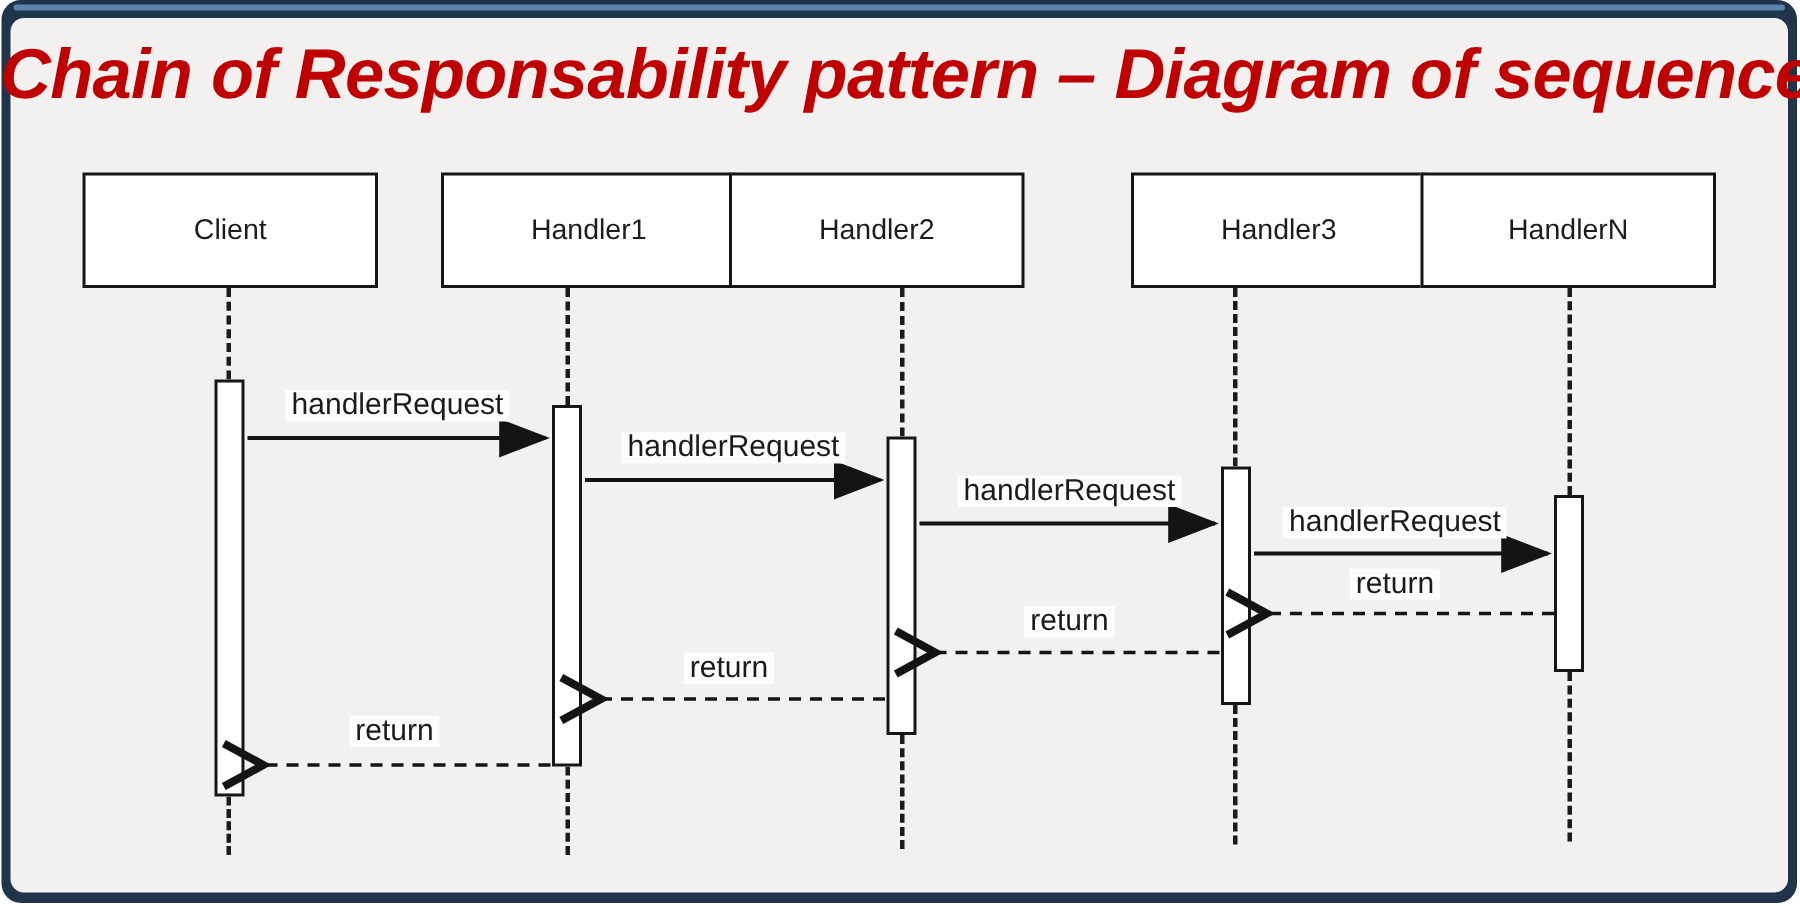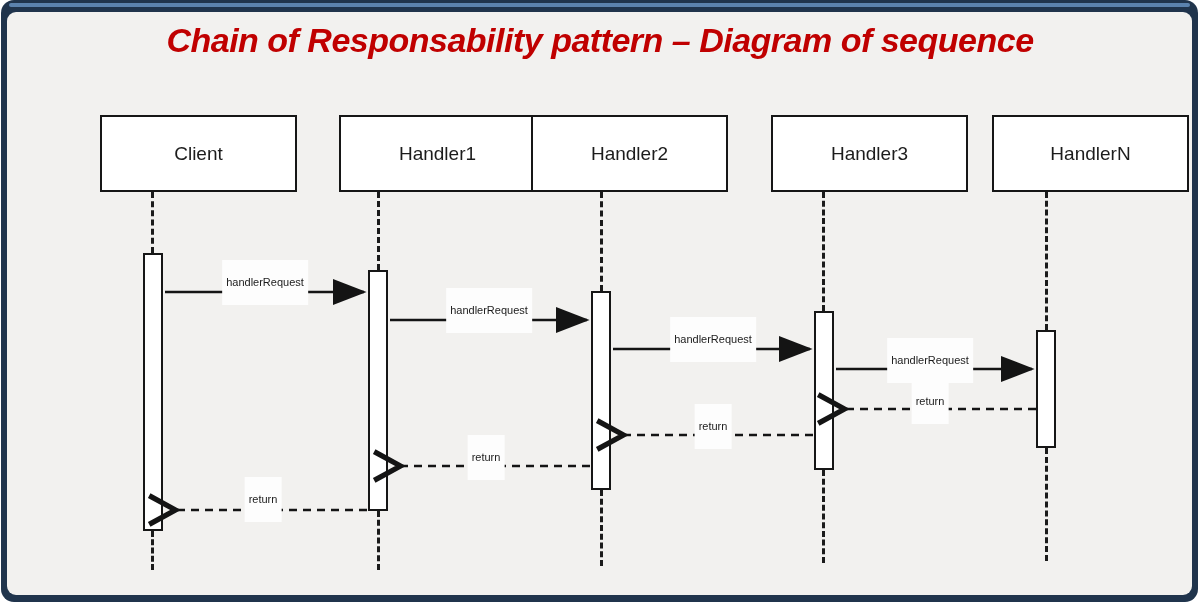--- a/index.html
+++ b/index.html
@@ -18,50 +18,50 @@
     background:#5b82ad;border-radius:2px;
   }
   .canvas{
     position:absolute;left:6px;right:6px;top:12px;bottom:7px;
     background:#f2f1ef;border-radius:9px;
   }
   
   .title{
     position:absolute;left:0;top:21px;width:1200px;
     text-align:center;
-    font-size:34px;font-weight:bold;font-style:italic;
+    font-size:47px;font-weight:bold;font-style:italic;
     letter-spacing:-0.5px;
     color:#c00000;
     white-space:nowrap;
   }
   
   .actor{
     position:absolute;top:115px;width:197px;height:77px;
     box-sizing:border-box;
     background:#ffffff;border:2px solid #161616;
     display:flex;align-items:center;justify-content:center;
-    font-size:19px;color:#1c1c1c;margin-left:45px;
+    font-size:19px;color:#1c1c1c;
   }
   
   .lifeline{
     position:absolute;width:0;
     border-left:3px dashed #1b1b1b;
   }
   
   .bar{
     position:absolute;box-sizing:border-box;width:20px;
     background:#ffffff;border:2.5px solid #161616;
   }
   
   .arrows{position:absolute;left:0;top:0;pointer-events:none;}
   
   .msg{
     position:absolute;transform:translateX(-50%);
-    background:#fdfdfd;padding:12px 4px;line-height:21px;
-    font-size:11px;color:#1b1b1b;white-space:nowrap;
+    background:#fdfdfd;padding:0 4px;line-height:21px;
+    font-size:20px;color:#1b1b1b;white-space:nowrap;
   }
 </style>
 </head>
 <body>
 
 <div class="frame">
   <div class="top-stripe"></div>
   <div class="canvas"></div>
 </div>
 
@@ -69,21 +69,21 @@
 
 <div class="actor" style="left:55px">
     <span>Client</span>
   </div>
 <div class="actor" style="left:294px">
     <span>Handler1</span>
   </div>
 <div class="actor" style="left:486px">
     <span>Handler2</span>
   </div>
-<div class="actor" style="left:726px">
+<div class="actor" style="left:754px">
     <span>Handler3</span>
   </div>
 <div class="actor" style="left:947px">
     <span>HandlerN</span>
   </div>
 
 <div class="lifeline" style="left:151px;top:192px;height:61px"></div>
 <div class="lifeline" style="left:377px;top:192px;height:78px"></div>
 <div class="lifeline" style="left:600px;top:192px;height:99px"></div>
 <div class="lifeline" style="left:822px;top:192px;height:119px"></div>

